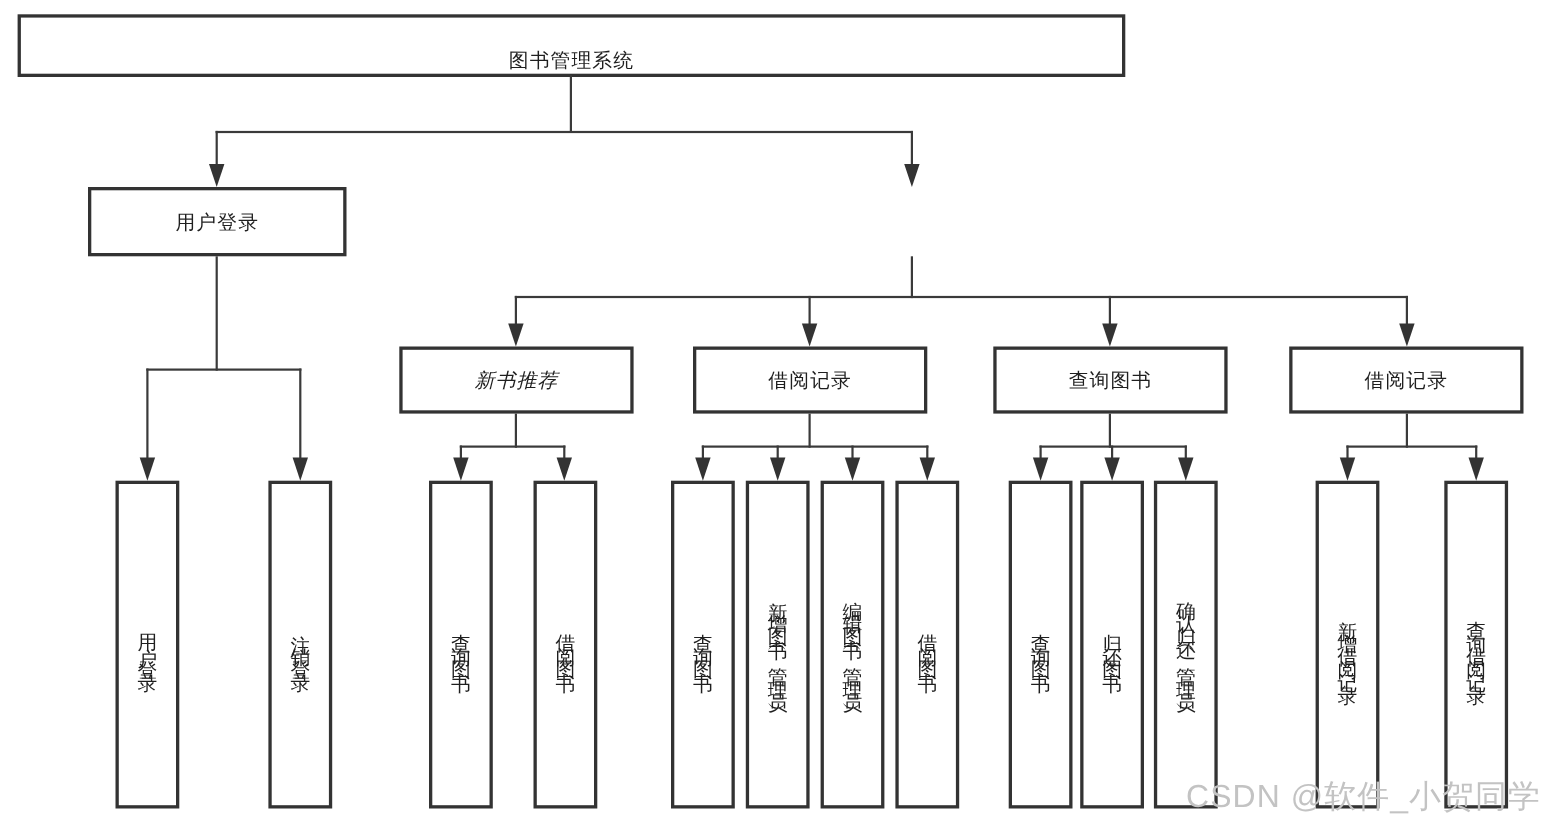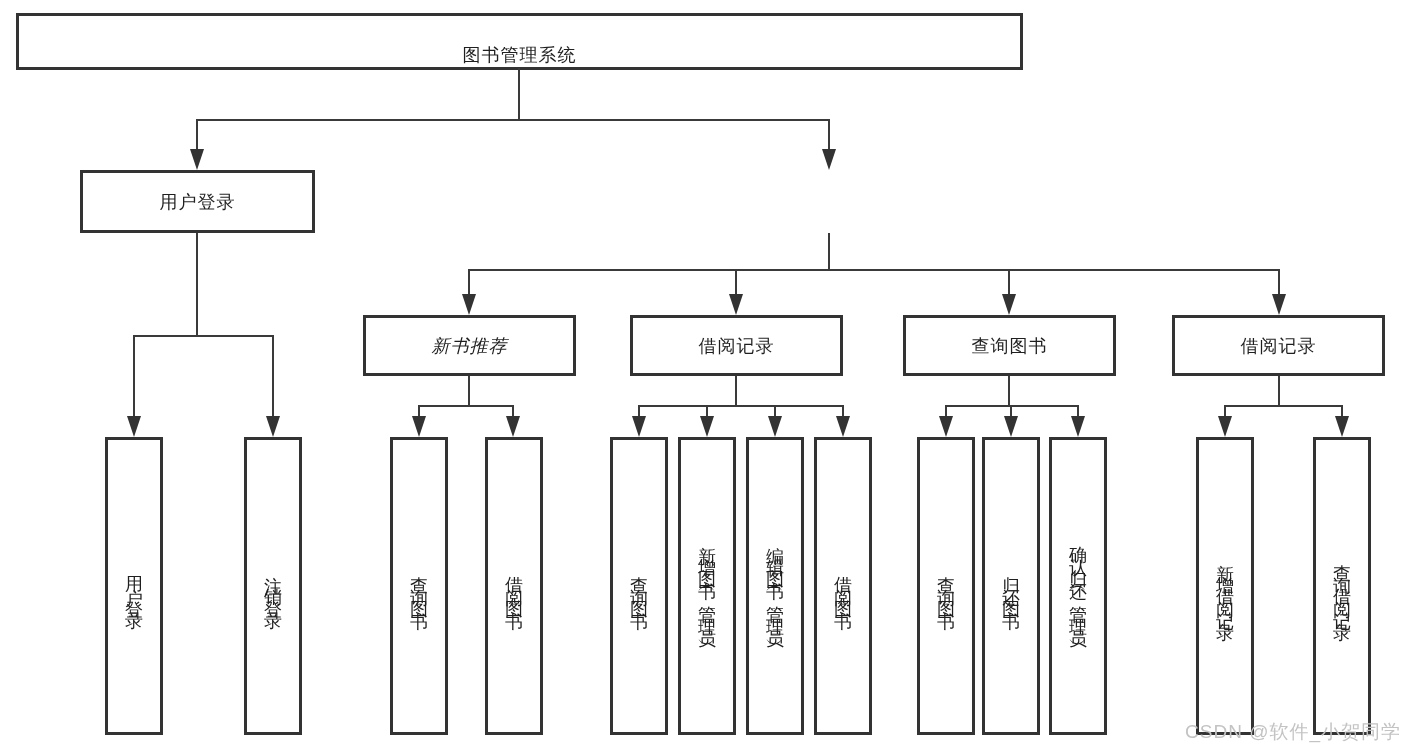--- a/index.html
+++ b/index.html
@@ -34,21 +34,21 @@
   .arr{
     position:absolute;width:0;height:0;
     border-left:7px solid transparent;
     border-right:7px solid transparent;
     border-top:21px solid #333333;
   }
   .watermark{
     position:absolute;
     right:4px;
     bottom:2px;
-    font-size:19px;
+    font-size:29px;
     color:#c3c3c3;
     letter-spacing:1px;
     z-index:5;
     white-space:nowrap;
   }
 </style>
 </head>
 <body>
 
 <div id="canvas">

